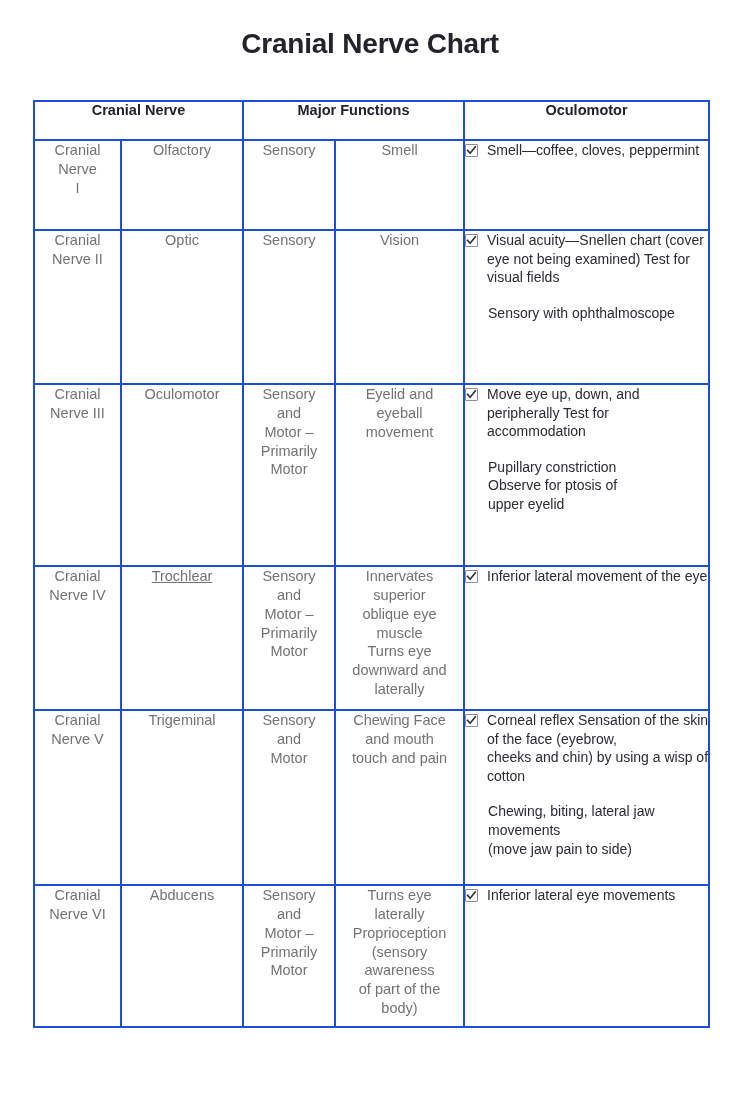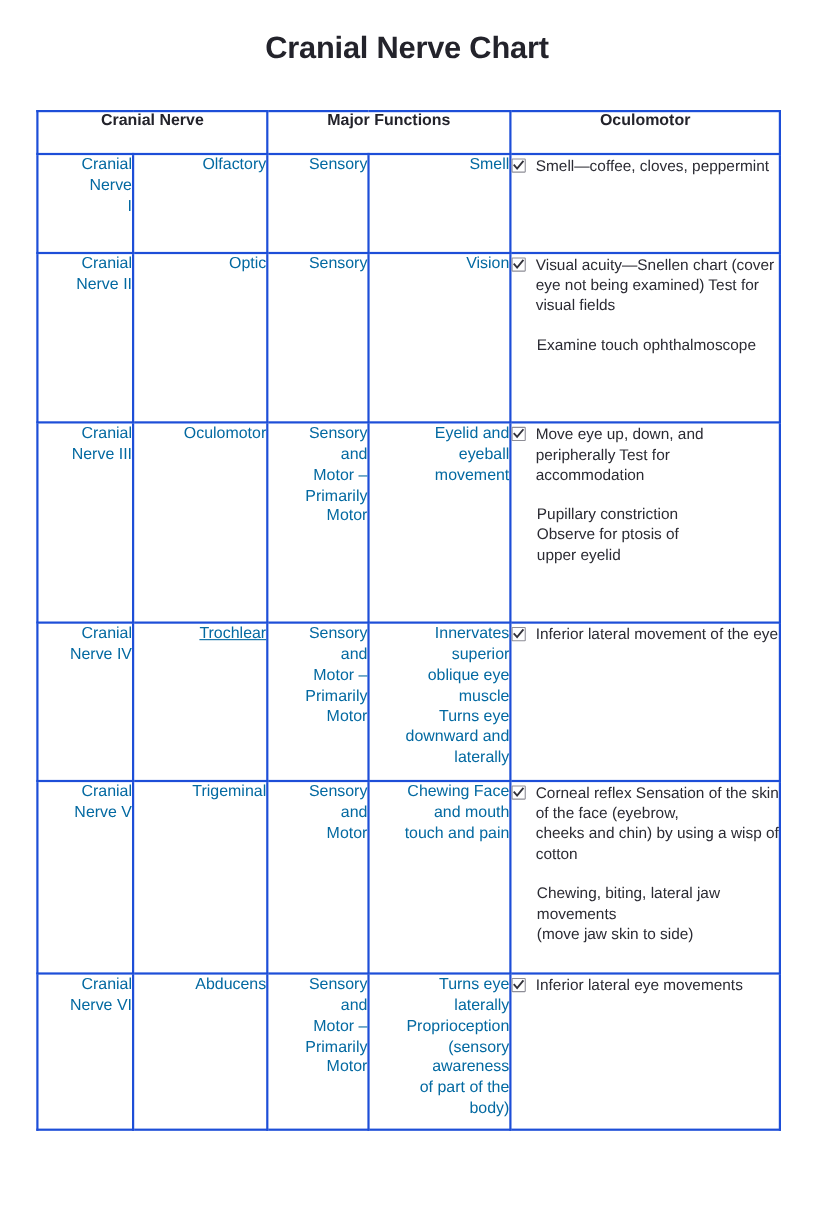--- a/index.html
+++ b/index.html
@@ -60,24 +60,24 @@
     vertical-align: middle;
   }
   
   col.c1 { width: 87px; }
   col.c2 { width: 122px; }
   col.c3 { width: 92px; }
   col.c4 { width: 129px; }
   col.c5 { width: 245px; }
 
   td.cell-center {
-    text-align: right;
+    text-align: center;
     font-size: 14.5px;
     line-height: 1.3;
-    color: #0369a1;
+    color: #737373;
     padding: 16px 5px 10px 5px;
     vertical-align: top;
   }
   td.cell-assess {
     padding: 14px 10px 10px 12px;
     vertical-align: top;
   }
   .assess-block {
     display: flex;
     align-items: flex-start;
@@ -173,21 +173,21 @@
             <td class="cell-assess">
               <div class="assess-block">
                 <span class="checkbox">
                   <svg viewBox="0 0 11 11" xmlns="http://www.w3.org/2000/svg">
                     <path d="M1.6 5.4 L4.1 8.2 L9.3 1.9" fill="none" stroke="#33333b" stroke-width="1.7" stroke-linecap="square"></path>
                   </svg>
                 </span>
                 <span class="assess-text">Visual acuity—Snellen chart (cover eye not being examined) Test for visual fields</span>
               </div>
               <div class="assess-block no-box">
-                <span class="assess-text">Examine touch ophthalmoscope</span>
+                <span class="assess-text">Sensory with ophthalmoscope</span>
               </div>
             </td>
           </tr>
           <tr class="r3">
             <td class="cell-center" style="white-space: pre-line;">Cranial
 Nerve III</td>
             <td class="cell-center" style="white-space: pre-line;">Oculomotor</td>
             <td class="cell-center" style="white-space: pre-line;">Sensory
 and
 Motor –
@@ -254,21 +254,21 @@
                 <span class="checkbox">
                   <svg viewBox="0 0 11 11" xmlns="http://www.w3.org/2000/svg">
                     <path d="M1.6 5.4 L4.1 8.2 L9.3 1.9" fill="none" stroke="#33333b" stroke-width="1.7" stroke-linecap="square"></path>
                   </svg>
                 </span>
                 <span class="assess-text">Corneal reflex Sensation of the skin of the face (eyebrow,
  cheeks and chin) by using a wisp of cotton</span>
               </div>
               <div class="assess-block no-box">
                 <span class="assess-text">Chewing, biting, lateral jaw movements
-(move jaw skin to side)</span>
+(move jaw pain to side)</span>
               </div>
             </td>
           </tr>
           <tr class="r6">
             <td class="cell-center" style="white-space: pre-line;">Cranial
 Nerve VI</td>
             <td class="cell-center" style="white-space: pre-line;">Abducens</td>
             <td class="cell-center" style="white-space: pre-line;">Sensory
 and
 Motor –

